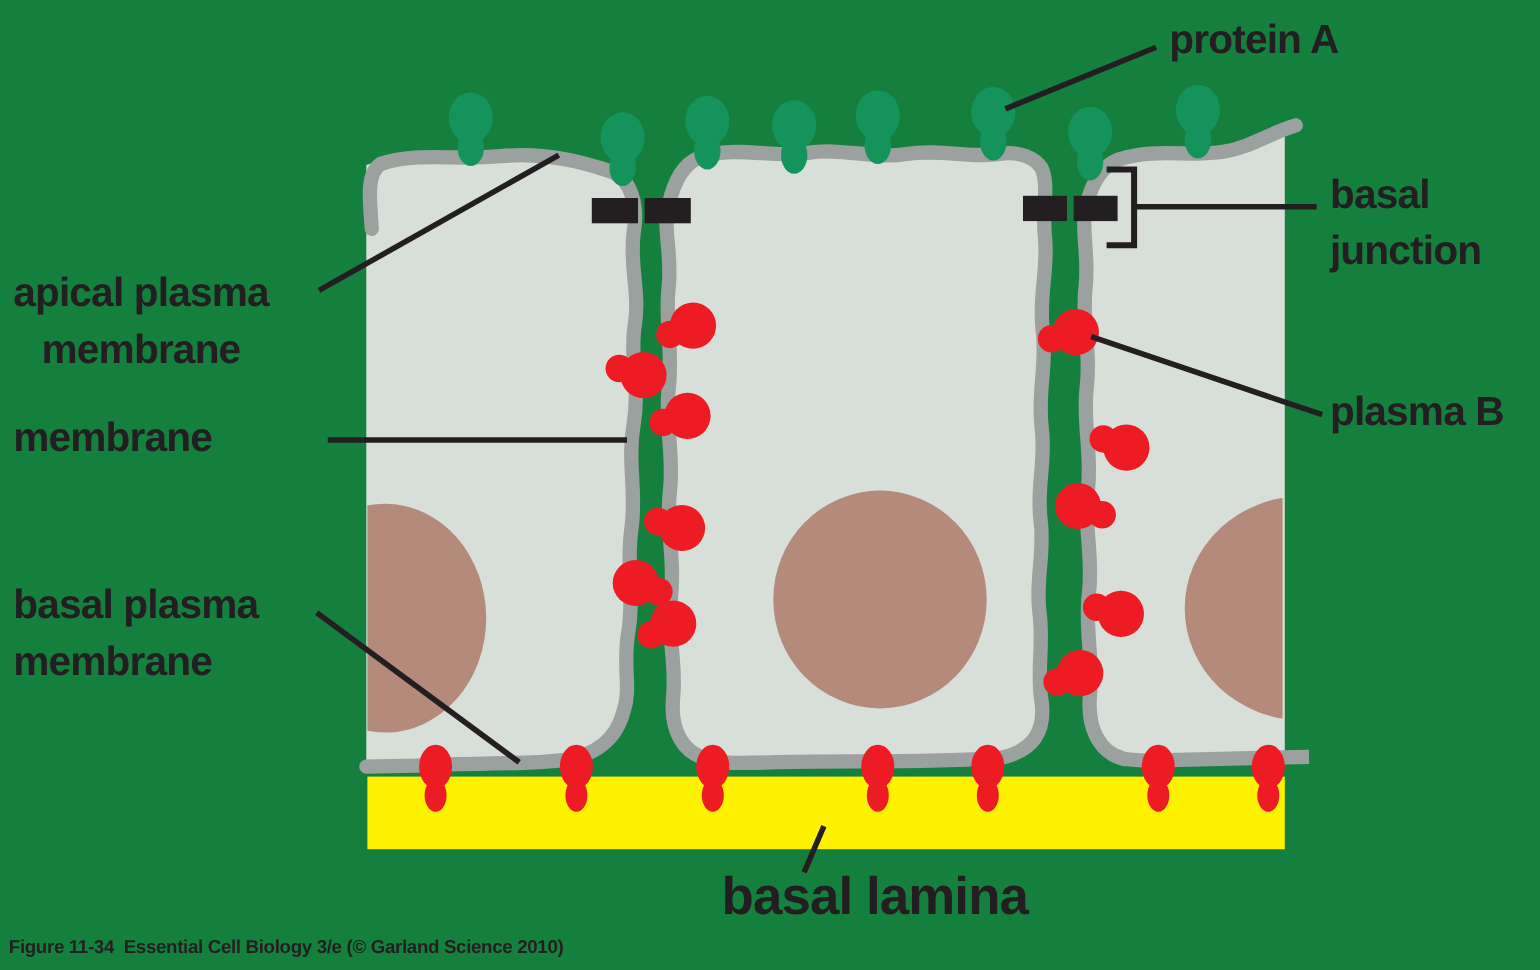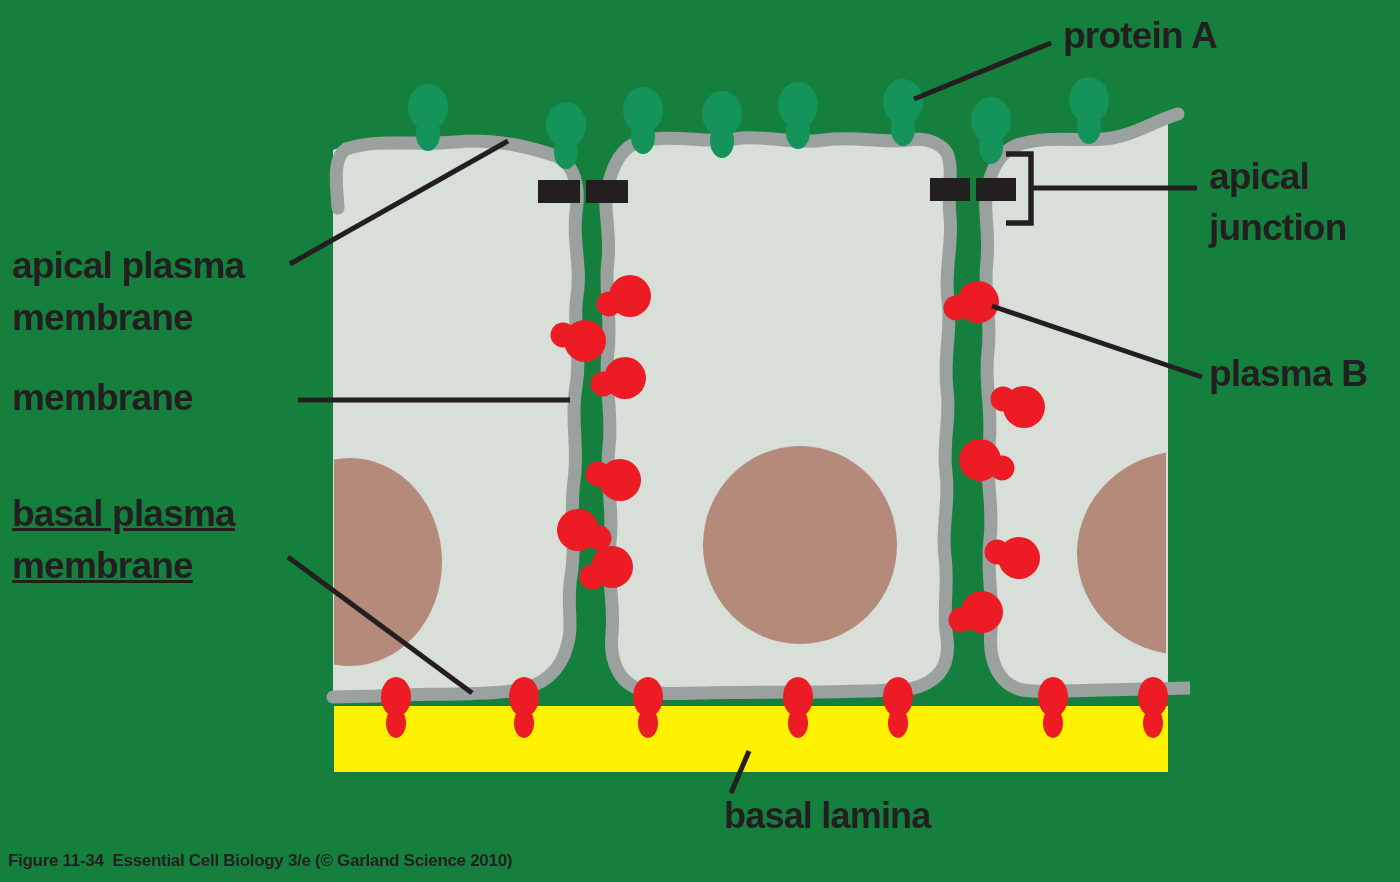--- a/index.html
+++ b/index.html
@@ -190,40 +190,40 @@
     <line stroke-width="5" x1="749" y1="751" x2="731" y2="793" stroke="#231f20"></line>
     <polyline fill="none" stroke-width="5.5" points="1006,154 1031,154 1031,223 1006,223" stroke="#231f20"></polyline>
     <line stroke-width="5" x1="1033" y1="188" x2="1197" y2="188" stroke="#231f20"></line>
   </svg>
 
   <div class="fig-label" style="left:1063px;top:10px;">
     <span>protein A</span>
   </div>
 
   <div class="fig-label" style="left:1209px;top:151px;line-height:51px;">
-    <span>apical</span>
+    <span>basal</span>
     <span class="l2">junction</span>
   </div>
 
   <div class="fig-label" style="left:1209px;top:348px;">
     <span>plasma B</span>
   </div>
 
-  <div class="fig-label" style="left:12px;top:240px;">
+  <div class="fig-label" style="left:12px;top:240px;text-align:center;">
     <span>apical plasma</span>
     <span class="l2">membrane</span>
   </div>
 
   <div class="fig-label" style="left:12px;top:372px;">
     <span class="l2">membrane</span>
   </div>
 
-  <div class="fig-label" style="left:12px;top:488px;text-decoration:underline;">
+  <div class="fig-label" style="left:12px;top:524px;">
     <span>basal plasma</span>
     <span class="l2">membrane</span>
   </div>
 
-  <div class="fig-label" style="left:724px;top:790px;font-size:36px;">
+  <div class="fig-label" style="left:656px;top:790px;font-size:48px;">
     <span>basal lamina</span>
   </div>
 
   <div id="caption">Figure 11-34  Essential Cell Biology 3/e (© Garland Science 2010)</div>
 </div>
 
 </body></html>

